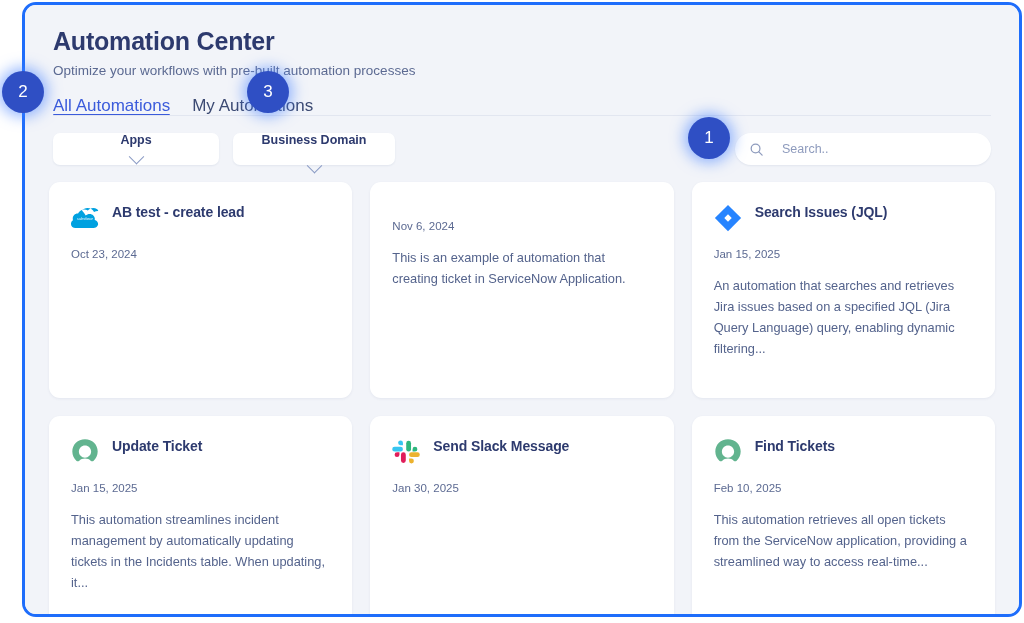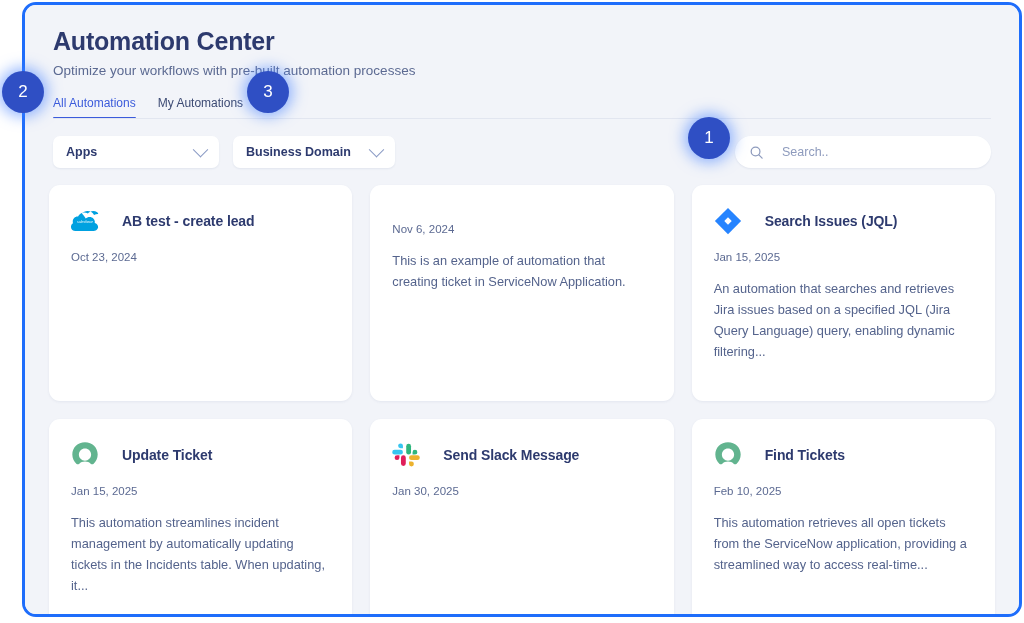--- a/index.html
+++ b/index.html
@@ -50,23 +50,22 @@
 
   
   #tabs {
     margin-top: 18px;
     display: flex;
     gap: 22px;
     position: relative;
     padding-left: 28px;
   }
   .tab {
-    font-size: 12px;
+    font-size: 17px;
     color: #3c4a73;
-    padding-bottom: 9px;
     cursor: pointer;
     position: relative;
     white-space: nowrap;
   }
   .tab.active {
     color: #3b5bdb;
   }
   .tab.active::after {
     content: "";
     position: absolute;
@@ -99,20 +98,21 @@
     box-shadow: 0 1px 2px rgba(40,60,120,0.08);
     display: flex;
     align-items: center;
     justify-content: space-between;
     padding: 0 13px;
     font-size: 12.5px;
     font-weight: bold;
     color: #2d3a6e;
     cursor: pointer;
     user-select: none;
+    flex-direction: column;
   }
   #select-apps { width: 166px; }
   #select-domain { width: 162px; gap: 16px; }
   .chev {
     width: 11px; height: 11px;
     border-right: 1.6px solid #8a9ac4;
     border-bottom: 1.6px solid #8a9ac4;
     transform: rotate(45deg) translate(-2px,-2px);
     flex: none;
   }
@@ -153,22 +153,22 @@
   .card {
     background: #ffffff;
     border-radius: 11px;
     box-shadow: 0 1px 3px rgba(45,58,110,0.07);
     padding: 22px 22px 20px 22px;
     min-height: 216px;
     cursor: pointer;
   }
   .card-head {
     display: flex;
-    align-items: center;
-    gap: 23px;
+    align-items: flex-start;
+    gap: 13px;
   }
   .card-title {
     font-size: 14px;
     font-weight: bold;
     color: #2d3a6e;
     letter-spacing: -0.1px;
   }
   .card-date {
     margin-top: 16px;
     font-size: 11.5px;

